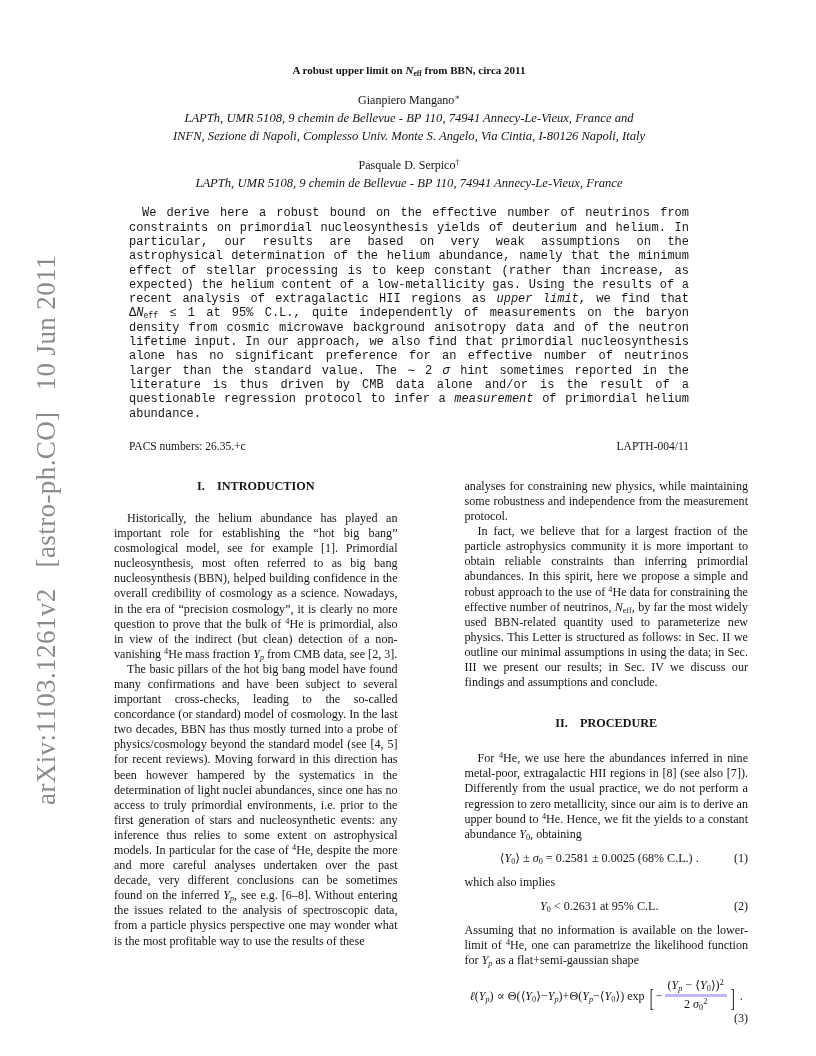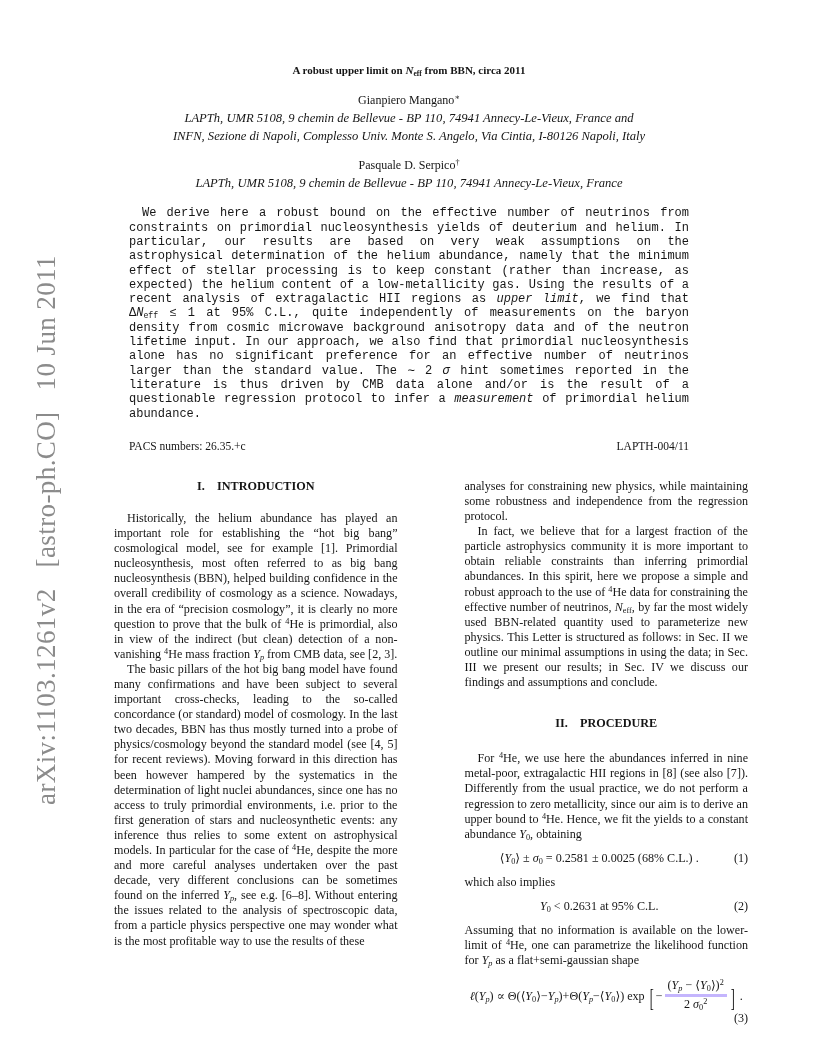--- a/index.html
+++ b/index.html
@@ -93,21 +93,21 @@
 
     <div class="columns">
 
       <div class="col">
         <div class="section-heading">I. INTRODUCTION</div>
         <p>Historically, the helium abundance has played an important role for establishing the “hot big bang” cosmological model, see for example [1]. Primordial nucleosynthesis, most often referred to as big bang nucleosynthesis (BBN), helped building confidence in the overall credibility of cosmology as a science. Nowadays, in the era of “precision cosmology”, it is clearly no more question to prove that the bulk of <span class="tk-sup">4</span>He is primordial, also in view of the indirect (but clean) detection of a non-vanishing <span class="tk-sup">4</span>He mass fraction <span class="tk-it">Y</span><span class="tk-it tk-sub">p</span> from CMB data, see [2, 3].</p>
         <p>The basic pillars of the hot big bang model have found many confirmations and have been subject to several important cross-checks, leading to the so-called concordance (or standard) model of cosmology. In the last two decades, BBN has thus mostly turned into a probe of physics/cosmology beyond the standard model (see [4, 5] for recent reviews). Moving forward in this direction has been however hampered by the systematics in the determination of light nuclei abundances, since one has no access to truly primordial environments, i.e. prior to the first generation of stars and nucleosynthetic events: any inference thus relies to some extent on astrophysical models. In particular for the case of <span class="tk-sup">4</span>He, despite the more and more careful analyses undertaken over the past decade, very different conclusions can be sometimes found on the inferred <span class="tk-it">Y</span><span class="tk-it tk-sub">p</span>, see e.g. [6–8]. Without entering the issues related to the analysis of spectroscopic data, from a particle physics perspective one may wonder what is the most profitable way to use the results of these</p>
       </div>
 
       <div class="col">
-        <p class="noindent">analyses for constraining new physics, while maintaining some robustness and independence from the regression protocol.</p>
+        <p class="noindent">analyses for constraining new physics, while maintaining some robustness and independence from the measurement protocol.</p>
         <p>In fact, we believe that for a largest fraction of the particle astrophysics community it is more important to obtain reliable constraints than inferring primordial abundances. In this spirit, here we propose a simple and robust approach to the use of <span class="tk-sup">4</span>He data for constraining the effective number of neutrinos, <span class="tk-it">N</span><span class="tk-sub">eff</span>, by far the most widely used BBN-related quantity used to parameterize new physics. This Letter is structured as follows: in Sec. II we outline our minimal assumptions in using the data; in Sec. III we present our results; in Sec. IV we discuss our findings and assumptions and conclude.</p>
         <div class="section-heading spaced">II. PROCEDURE</div>
         <p>For <span class="tk-sup">4</span>He, we use here the abundances inferred in nine metal-poor, extragalactic HII regions in [8] (see also [7]). Differently from the usual practice, we do not perform a regression to zero metallicity, since our aim is to derive an upper bound to <span class="tk-sup">4</span>He. Hence, we fit the yields to a constant abundance <span class="tk-it">Y</span><span class="tk-sub">0</span>, obtaining</p>
 
         <div class="equation">
           <span class="eq-body">⟨<span class="tk-it">Y</span><span class="tk-sub">0</span>⟩ ± <span class="tk-it">σ</span><span class="tk-sub">0</span> = 0.2581 ± 0.0025 (68% C.L.) .</span>
           <span class="eq-num">(1)</span>
         </div>
 
         <p class="noindent">which also implies</p>

